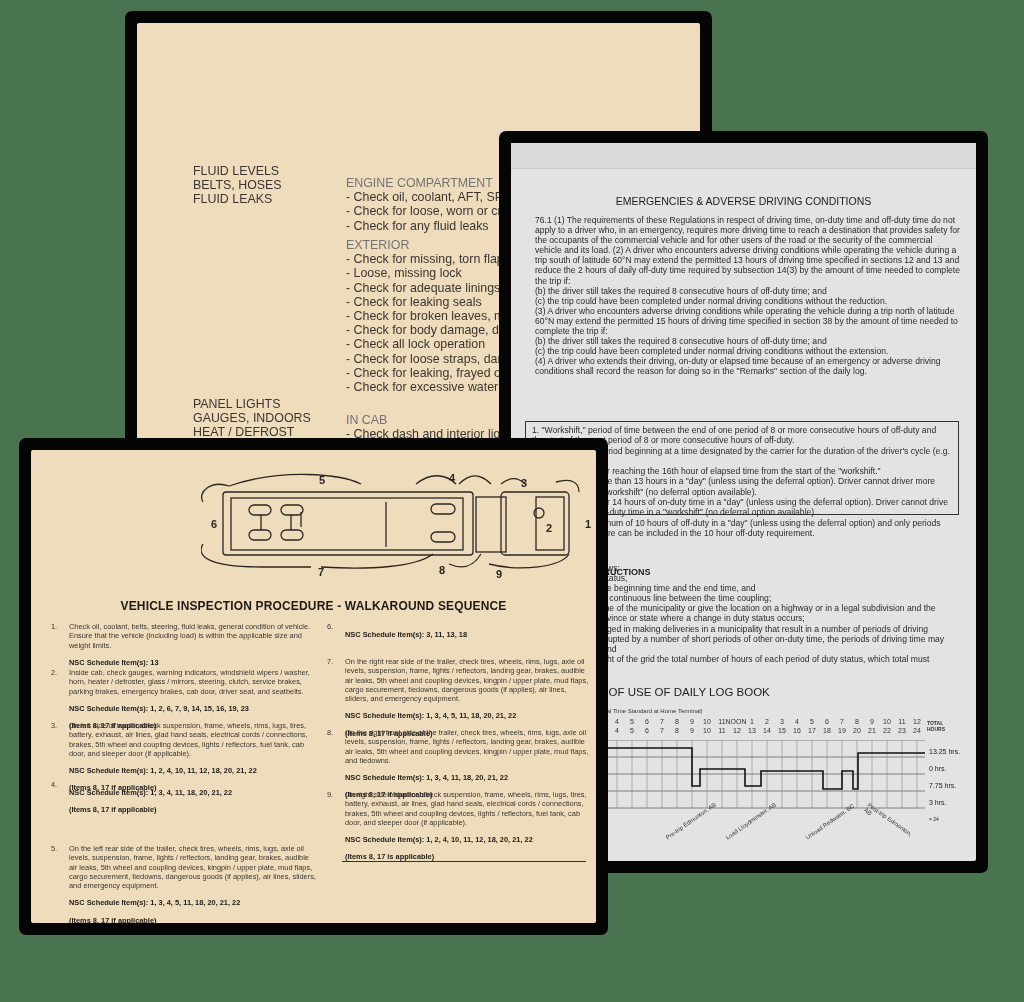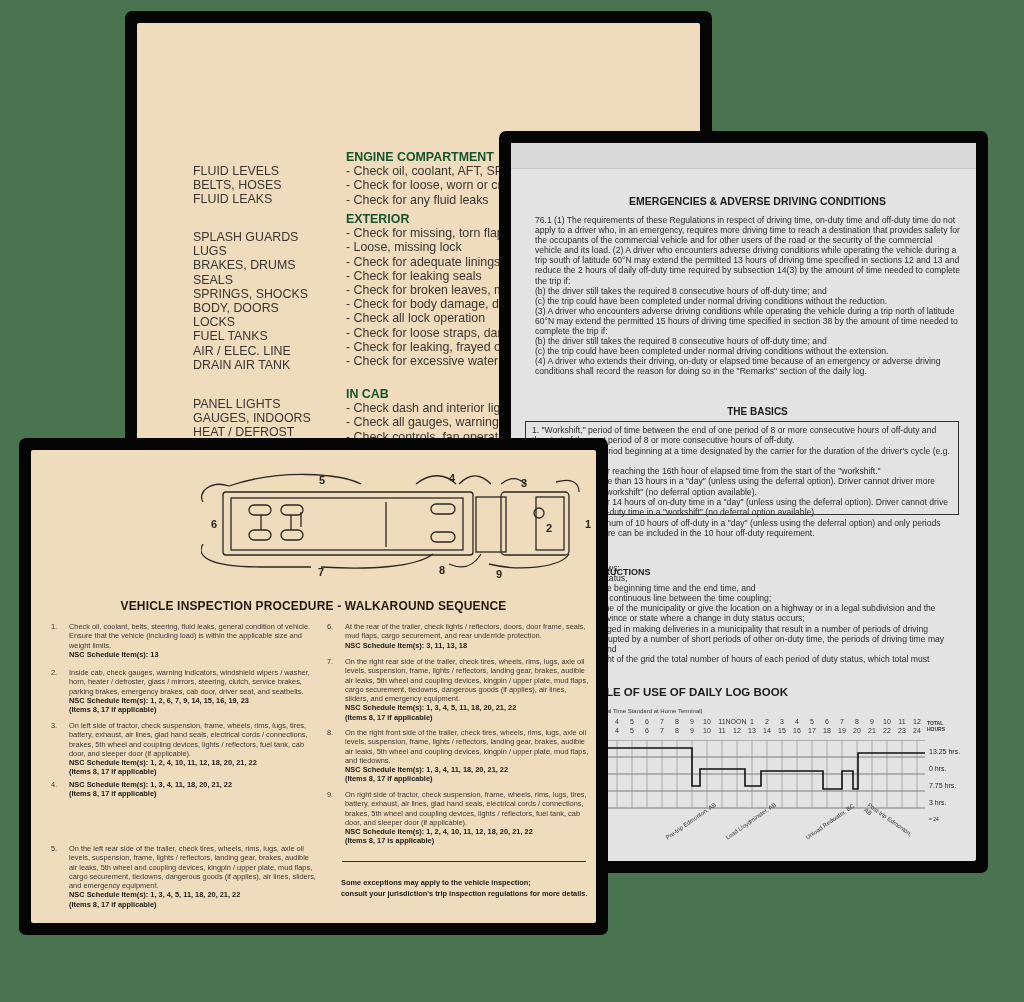--- a/index.html
+++ b/index.html
@@ -4,71 +4,59 @@
 <style>
   html, body { margin:0; padding:0; }
   body { width:1024px; height:1002px; background:#4a7350; position:relative; overflow:hidden; font-family:"Liberation Sans", sans-serif; color:#2a2622; }
   .paper { position:absolute; box-shadow: 0 0 0 12px #050505; border-radius:2px; }
 
   
   #p1 { left:137px; top:23px; width:563px; height:430px; background:#efdcbd; }
   #p1 .title { position:absolute; left:0; width:100%; top:54px; text-align:center; font-weight:bold; font-size:16px; letter-spacing:0.3px; color:#1e1a16; }
   #p1 .left-col { position:absolute; left:56px; font-size:12.4px; line-height:14.2px; color:#3a3530; }
   #p1 .right-col { position:absolute; left:209px; font-size:12.4px; line-height:14.2px; color:#3a3530; white-space:nowrap; }
-  #p1 .hd { font-weight:bold; color:#14532d; }
+  #p1 .hd { font-weight:normal; color:#737373;margin-top:26px; }
 
   
   #p2 { left:511px; top:143px; width:465px; height:718px; background:#e3e3e3; }
   #p2 .topband { position:absolute; left:0; top:0; width:100%; height:25px; background:#dadada; border-bottom:1px solid #c8c8c8; }
-  #p2 .h { position:absolute; left:0; width:100%; text-align:center; font-weight:bold; color:#1c1c1c;padding-left:14px; }
+  #p2 .h { position:absolute; left:0; width:100%; text-align:center; font-weight:normal; color:#1c1c1c; }
   #p2 .body { position:absolute; left:24px; width:425px; font-size:8.6px; line-height:10.1px; color:#2a2a2a; }
   #p2 .basics-box { position:absolute; left:14px; top:278px; width:432px; height:92px; border:1.5px solid #333; }
   #p2 .basics-box .b { position:absolute; left:6px; top:3px; width:418px; font-size:8.6px; line-height:10.3px; color:#2a2a2a; }
   .grid { position:absolute; }
   .tick-lbl { position:absolute; font-size:7px; color:#333; text-align:center; width:14px; }
 
   
   #p3 { left:31px; top:450px; width:565px; height:473px; background:#efdcbd; }
   #p3 .title { position:absolute; left:0; width:100%; top:148px; text-align:center; font-weight:bold; font-size:13.3px; letter-spacing:0.2px; color:#1e1a16; transform:scaleX(0.9); }
   .step { position:absolute; font-size:7.4px; line-height:9.3px; color:#3a3530; }
   .step .num { position:absolute; left:0; top:0; }
   .step .txt { margin-left:18px; }
-  .step .nsc { font-weight:bold; color:#22201d; }
+  .step .nsc { font-weight:bold; color:#22201d;margin-top:8px; }
   #p3 .footer-rule { position:absolute; left:311px; top:411px; width:244px; border-top:1px solid #333; }
   #p3 .footer { position:absolute; left:310px; top:428px; width:260px; font-size:7.4px; line-height:10.5px; font-weight:bold; color:#22201d; }
 </style>
 </head>
 <body>
 
 <div class="paper" id="p1">
 
   <div class="left-col" style="top:141px">
     <div>FLUID LEVELS</div>
     <div>BELTS, HOSES</div>
     <div>FLUID LEAKS</div>
   </div>
   <div class="right-col" style="top:127px">
     <div class="hd">ENGINE COMPARTMENT</div>
     <div>- Check oil, coolant, AFT, SP flu</div>
     <div>- Check for loose, worn or crack</div>
     <div>- Check for any fluid leaks</div>
   </div>
 
-  <div class="left-col" style="top:207px">
-    <div>SPLASH GUARDS</div>
-    <div>LUGS</div>
-    <div>BRAKES, DRUMS</div>
-    <div>SEALS</div>
-    <div>SPRINGS, SHOCKS</div>
-    <div>BODY, DOORS</div>
-    <div>LOCKS</div>
-    <div>FUEL TANKS</div>
-    <div>AIR / ELEC. LINE</div>
-    <div>DRAIN AIR TANK</div>
-  </div>
   <div class="right-col" style="top:189px">
     <div class="hd">EXTERIOR</div>
     <div>- Check for missing, torn flaps</div>
     <div>- Loose, missing lock</div>
     <div>- Check for adequate linings, cr</div>
     <div>- Check for leaking seals</div>
     <div>- Check for broken leaves, miss</div>
     <div>- Check for body damage, door</div>
     <div>- Check all lock operation</div>
     <div>- Check for loose straps, damag</div>
@@ -98,21 +86,20 @@
   <div class="body" style="top:72px">
     <div>76.1 (1) The requirements of these Regulations in respect of driving time, on-duty time and off-duty time do not apply to a driver who, in an emergency, requires more driving time to reach a destination that provides safety for the occupants of the commercial vehicle and for other users of the road or the security of the commercial vehicle and its load. (2) A driver who encounters adverse driving conditions while operating the vehicle during a trip south of latitude 60°N may extend the permitted 13 hours of driving time specified in sections 12 and 13 and reduce the 2 hours of daily off-duty time required by subsection 14(3) by the amount of time needed to complete the trip if:</div>
     <div>(b) the driver still takes the required 8 consecutive hours of off-duty time; and</div>
     <div>(c) the trip could have been completed under normal driving conditions without the reduction.</div>
     <div>(3) A driver who encounters adverse driving conditions while operating the vehicle during a trip north of latitude 60°N may extend the permitted 15 hours of driving time specified in section 38 by the amount of time needed to complete the trip if:</div>
     <div>(b) the driver still takes the required 8 consecutive hours of off-duty time; and</div>
     <div>(c) the trip could have been completed under normal driving conditions without the extension.</div>
     <div>(4) A driver who extends their driving, on-duty or elapsed time because of an emergency or adverse driving conditions shall record the reason for doing so in the "Remarks" section of the daily log.</div>
   </div>
 
-  <div class="h" style="top:263px;font-size:10px;">THE BASICS</div>
   <div class="basics-box">
     <div class="b">
       <div>1. "Workshift," period of time between the end of one period of 8 or more consecutive hours of off-duty and the start of the next period of 8 or more consecutive hours of off-duty.</div>
       <div>2. "Day," 24 hour period beginning at a time designated by the carrier for the duration of the driver's cycle (e.g. midnight).</div>
       <div>3. Cannot drive after reaching the 16th hour of elapsed time from the start of the "workshift."</div>
       <div>4. Cannot drive more than 13 hours in a "day" (unless using the deferral option). Driver cannot driver more than 13 hours in a "workshift" (no deferral option available).</div>
       <div>5. Cannot drive after 14 hours of on-duty time in a "day" (unless using the deferral option). Driver cannot drive after 14 hours of on-duty time in a "workshift" (no deferral option available).</div>
       <div>6. Must take a minimum of 10 hours of off-duty in a "day" (unless using the deferral option) and only periods of 30 minutes or more can be included in the 10 hour off-duty requirement.</div>
     </div>
   </div>
@@ -312,21 +299,20 @@
     <div class="txt">
         <div>On the left rear side of the trailer, check tires, wheels, rims, lugs, axle oil levels, suspension, frame, lights / reflectors, landing gear, brakes, audible air leaks, 5th wheel and coupling devices, kingpin / upper plate, mud flaps, cargo securement, tiedowns, dangerous goods (if applies), air lines, sliders, and emergency equipment.</div>
     <div class="nsc">NSC Schedule Item(s): 1, 3, 4, 5, 11, 18, 20, 21, 22</div>
     <div class="nsc">(Items 8, 17 if applicable)</div>
       </div>
   </div>
 
   <div class="step" style="left:296px;top:172px;width:262px;">
     <span class="num">6.</span>
     <div class="txt">
-        <div>At the rear of the trailer, check lights / reflectors, doors, door frame, seals, mud flaps, cargo securement, and rear underride protection.</div>
     <div class="nsc">NSC Schedule Item(s): 3, 11, 13, 18</div>
       </div>
   </div>
   <div class="step" style="left:296px;top:207px;width:262px;">
     <span class="num">7.</span>
     <div class="txt">
         <div>On the right rear side of the trailer, check tires, wheels, rims, lugs, axle oil levels, suspension, frame, lights / reflectors, landing gear, brakes, audible air leaks, 5th wheel and coupling devices, kingpin / upper plate, mud flaps, cargo securement, tiedowns, dangerous goods (if applies), air lines, sliders, and emergency equipment.</div>
     <div class="nsc">NSC Schedule Item(s): 1, 3, 4, 5, 11, 18, 20, 21, 22</div>
     <div class="nsc">(Items 8, 17 if applicable)</div>
       </div>
@@ -342,17 +328,13 @@
   <div class="step" style="left:296px;top:340px;width:262px;">
     <span class="num">9.</span>
     <div class="txt">
         <div>On right side of tractor, check suspension, frame, wheels, rims, lugs, tires, battery, exhaust, air lines, glad hand seals, electrical cords / connections, brakes, 5th wheel and coupling devices, lights / reflectors, fuel tank, cab door, and sleeper door (if applicable).</div>
     <div class="nsc">NSC Schedule Item(s): 1, 2, 4, 10, 11, 12, 18, 20, 21, 22</div>
     <div class="nsc">(Items 8, 17 is applicable)</div>
       </div>
   </div>
 
   <div class="footer-rule"></div>
-  <div class="footer">
-    <div>Some exceptions may apply to the vehicle inspection;</div>
-    <div>consult your jurisdiction's trip inspection regulations for more details.</div>
-  </div>
 </div>
 
 </body></html>

